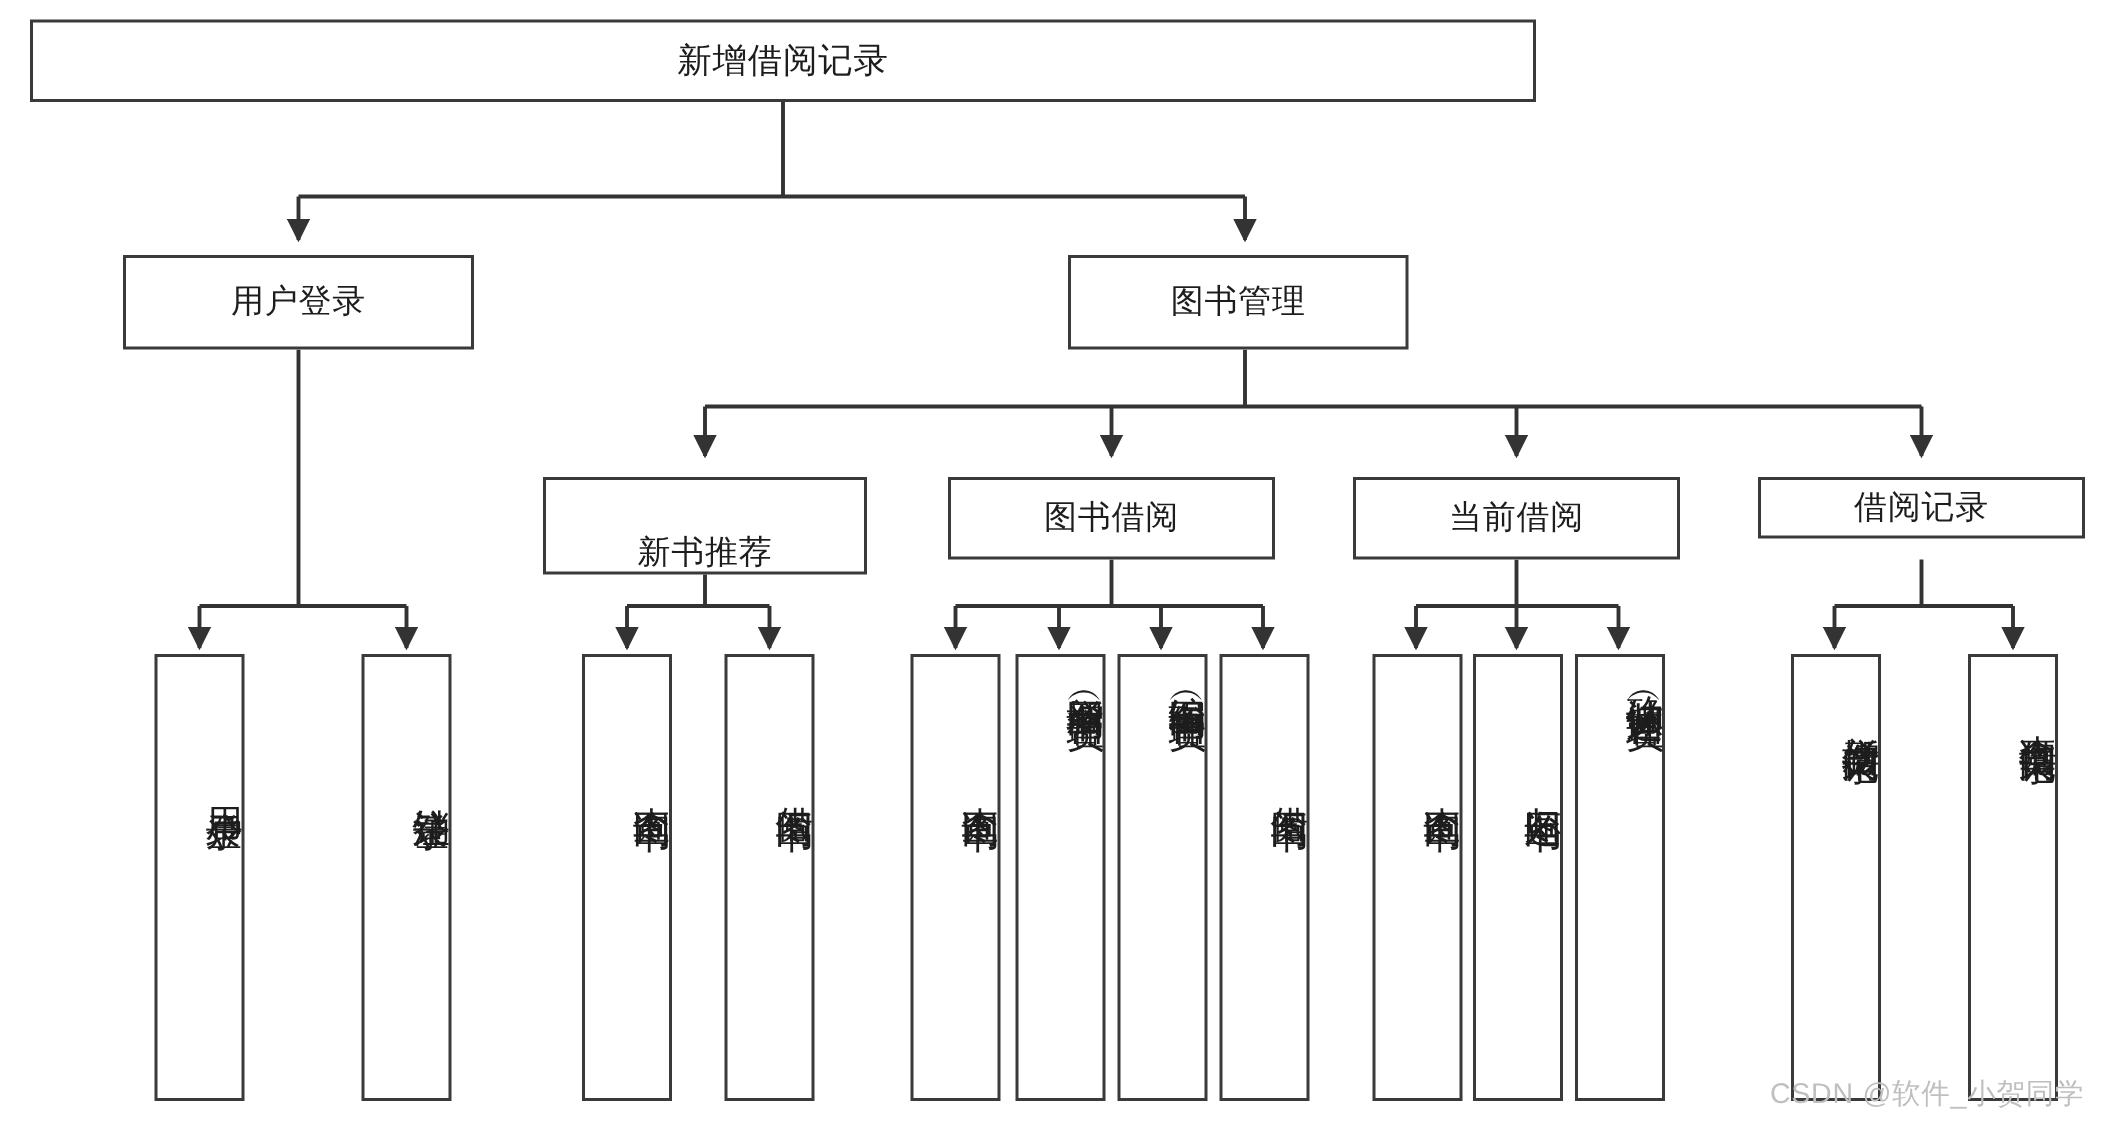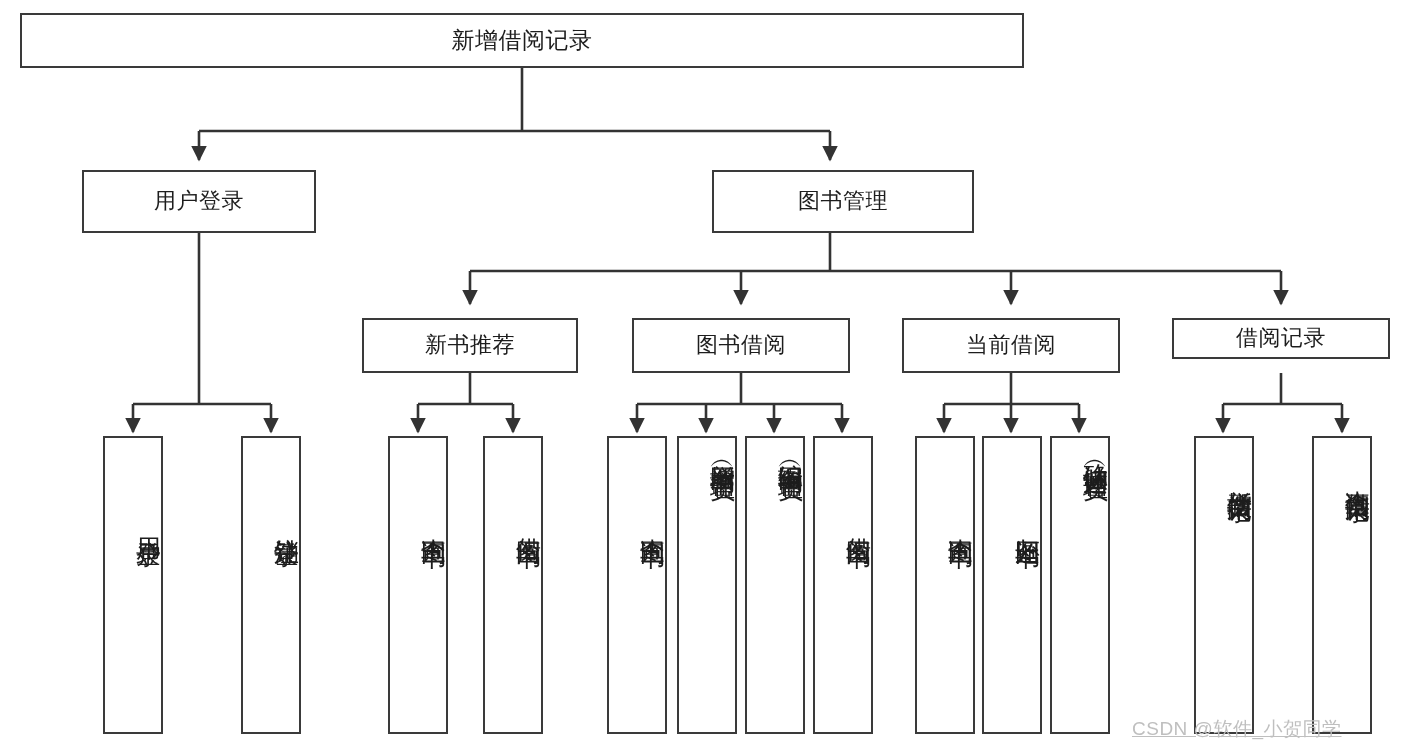--- a/index.html
+++ b/index.html
@@ -122,25 +122,25 @@
     </g>
   </svg>
 
   <div class="node h root" style="left:20px; top:13px; width:1004px; height:55px;">
     <span class="lbl">新增借阅记录</span>
   </div>
 
   <div class="node h" style="left:82px; top:170px; width:234px; height:63px;">
     <span class="lbl">用户登录</span>
   </div>
-  <div class="node h" style="left:712px; top:170px; width:262px; height:63px;">
+  <div class="node h" style="left:712px; top:170px; width:227px; height:63px;">
     <span class="lbl">图书管理</span>
   </div>
 
-  <div class="node h" style="left:362px; top:318px; width:216px; height:55px;">
+  <div class="node h" style="left:362px; top:318px; width:216px; height:65px;align-items:flex-end;">
     <span class="lbl">新书推荐</span>
   </div>
   <div class="node h" style="left:632px; top:318px; width:218px; height:55px;align-items:center;">
     <span class="lbl">图书借阅</span>
   </div>
   <div class="node h" style="left:902px; top:318px; width:218px; height:55px;">
     <span class="lbl">当前借阅</span>
   </div>
   <div class="node h" style="left:1172px; top:318px; width:218px; height:41px;">
     <span class="lbl">借阅记录</span>
@@ -183,15 +183,15 @@
     <span class="lbl">确认归还（管理员）</span>
   </div>
 
   <div class="node v" style="left:1194px; top:436px; width:60px; height:298px; padding-top:32px;">
     <span class="lbl">新增借阅记录</span>
   </div>
   <div class="node v" style="left:1312px; top:436px; width:60px; height:298px; padding-top:32px;">
     <span class="lbl">查询借阅记录</span>
   </div>
 
-  <div class="watermark" style="left:1132px; top:716px;text-decoration:underline;">CSDN @软件_小贺同学</div>
+  <div class="watermark" style="left:1180px; top:716px;">CSDN @软件_小贺同学</div>
 
 </div>
 
 </body></html>

